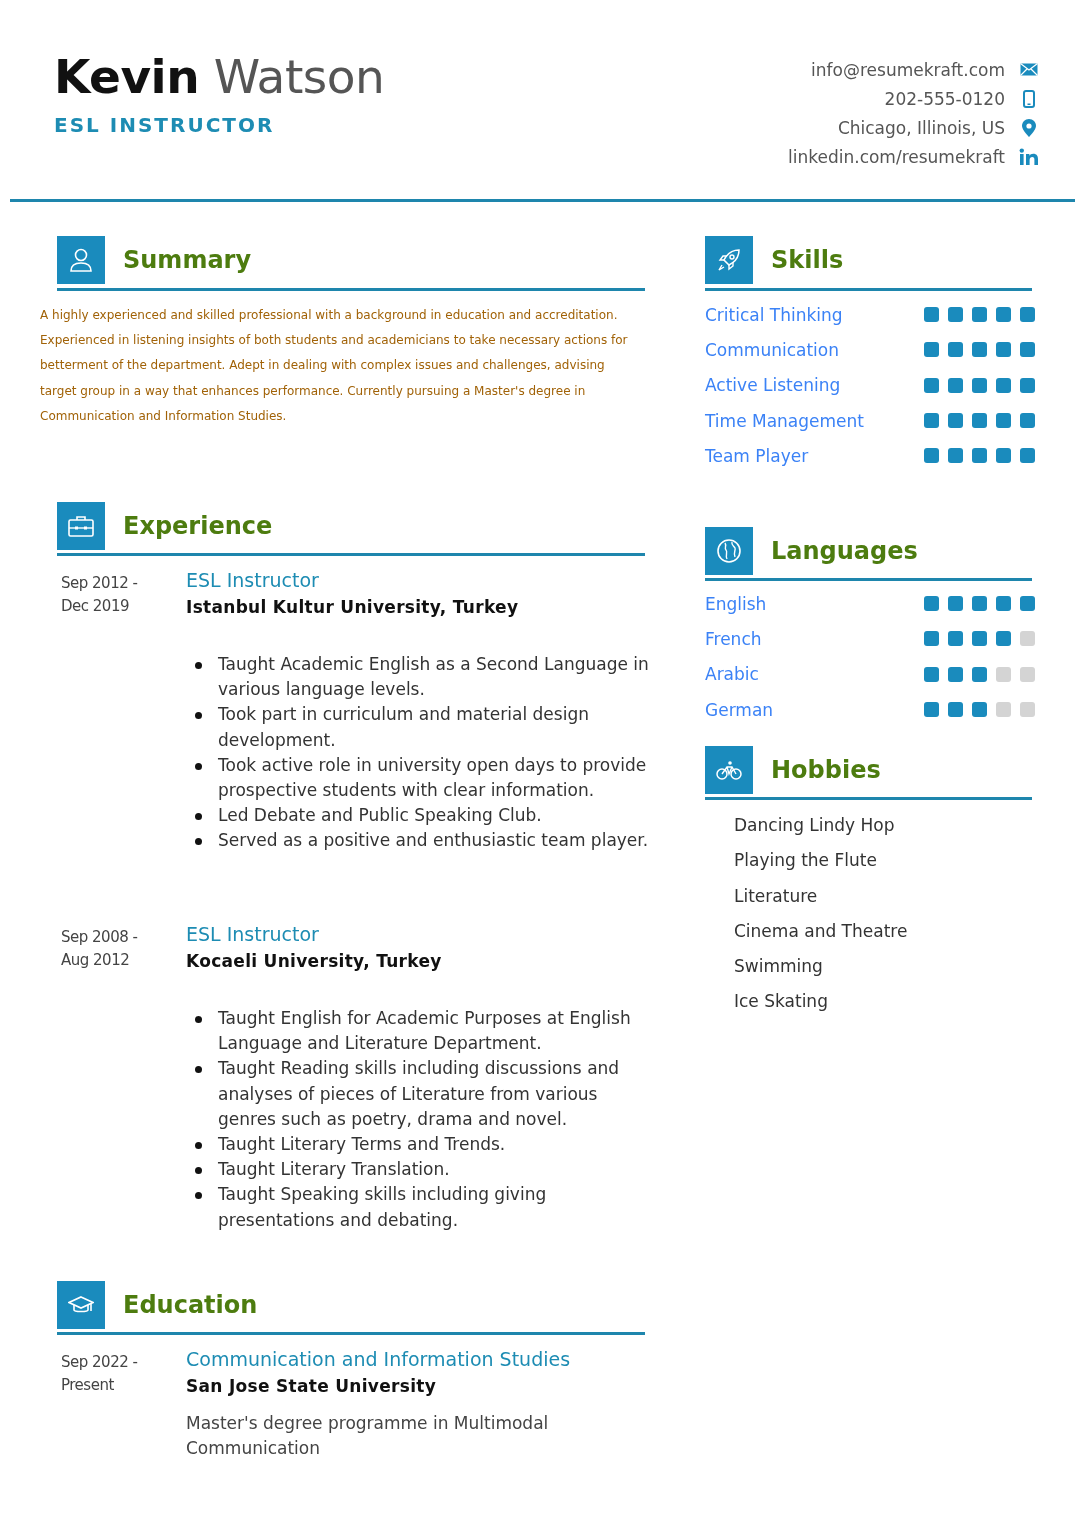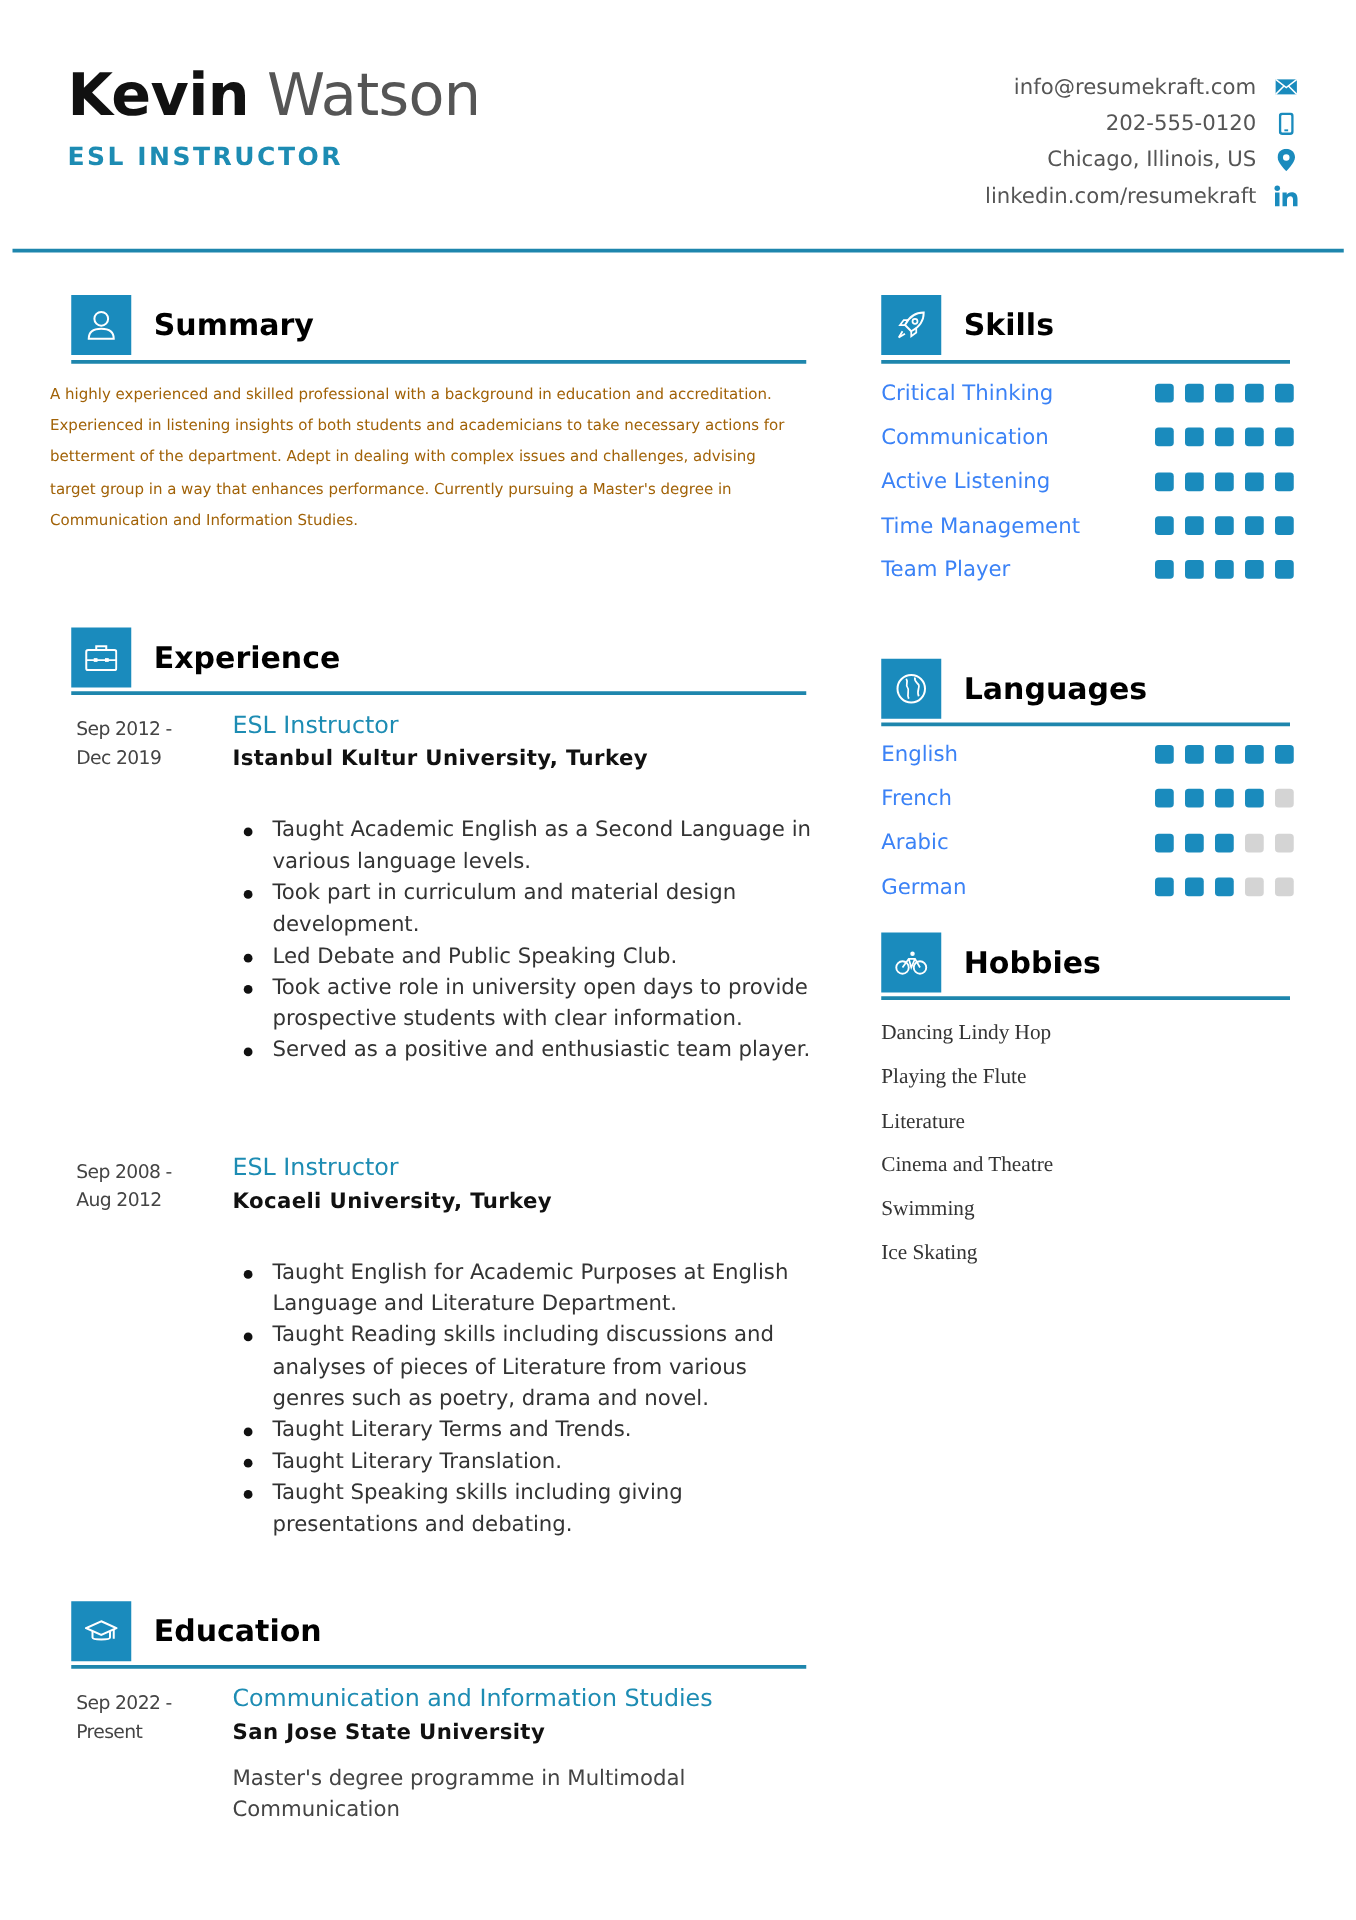--- a/index.html
+++ b/index.html
@@ -13,21 +13,21 @@
 
   .contact { position: absolute; right: 46px; top: 55px; }
   .contact-row { display: flex; justify-content: flex-end; align-items: center; height: 29px; }
   .contact-row .txt { font-size: 17px; color: #555; margin-right: 14px; }
   .contact-row .ico { width: 20px; height: 20px; display: flex; align-items: center; justify-content: center; }
 
   .top-rule { position: absolute; left: 10px; top: 199px; width: 1065px; height: 3px; background: #1e86ad; }
 
   .section-head { position: absolute; display: flex; align-items: center; }
   .section-head .badge { width: 48px; height: 48px; background: #1a8bbd; display: flex; align-items: center; justify-content: center; }
-  .section-head .htitle { font-size: 24px; font-weight: bold; color: #000000; margin-left: 18px; }
+  .section-head .htitle { font-size: 24px; font-weight: bold; color: #4d7c0f; margin-left: 18px; }
   .hrule { position: absolute; height: 3px; background: #1e86ad; }
 
   .summary-text { position: absolute; left: 40px; top: 303px; width: 600px; font-size: 12px; line-height: 25.2px; color: #a16207; }
 
   .job { position: absolute; left: 56px; width: 600px; }
   .job .date { position: absolute; left: 5px; top: 0; font-size: 15px; line-height: 23px; color: #444; width: 110px; letter-spacing: -0.5px; }
   .job .role { position: absolute; left: 130px; top: -3px; font-size: 19px; color: #1d8cb3; font-weight: normal; }
   .job .org { position: absolute; left: 130px; top: 25px; font-size: 17px; color: #111; font-weight: bold; letter-spacing: 0.3px; }
   .job ul { position: absolute; left: 162px; list-style: none; width: 440px; }
   .job li { position: relative; font-size: 17px; line-height: 25.2px; color: #333; }
@@ -35,21 +35,21 @@
 
   .edu-desc { position: absolute; left: 130px; top: 60px; font-size: 17px; line-height: 25px; color: #444; width: 420px; }
 
   .rating-list { position: absolute; left: 705px; width: 330px; }
   .rating-row { display: flex; justify-content: space-between; align-items: center; height: 35.3px; }
   .rating-row .lbl { font-size: 17px; color: #3b82f6; }
   .dots { display: flex; }
   .dot { width: 15px; height: 15px; border-radius: 3px; margin-left: 9px; background: #d4d4d4; }
   .dot.on { background: #1a8bbd; }
 
-  .hobbies { position: absolute; left: 705px; top: 808px; font-family: Liberation Serif, serif; }
+  .hobbies { position: absolute; left: 734px; top: 808px; }
   .hobby { font-size: 17px; color: #333; height: 35.3px; line-height: 35.3px; }
 </style>
 </head>
 <body>
 
 <div class="name">
   <span class="first">Kevin</span>
   <span class="last">Watson</span>
 </div>
 <div class="title">ESL INSTRUCTOR</div>
@@ -125,22 +125,22 @@
 <div class="job" style="top:572px;">
   <div class="date">
     <div>Sep 2012 -</div>
     <div>Dec 2019</div>
   </div>
   <div class="role">ESL Instructor</div>
   <div class="org">Istanbul Kultur University, Turkey</div>
   <ul style="top:80px;">
     <li>Taught Academic English as a Second Language in various language levels.</li>
     <li>Took part in curriculum and material design development.</li>
+    <li>Took active role in university open days to provide  prospective students with clear information.</li>
     <li>Led Debate and Public Speaking Club.</li>
-    <li>Took active role in university open days to provide  prospective students with clear information.</li>
     <li>Served as a positive and enthusiastic team player.</li>
   </ul>
 </div>
 
 <div class="job" style="top:926px;">
   <div class="date">
     <div>Sep 2008 -</div>
     <div>Aug 2012</div>
   </div>
   <div class="role">ESL Instructor</div>

